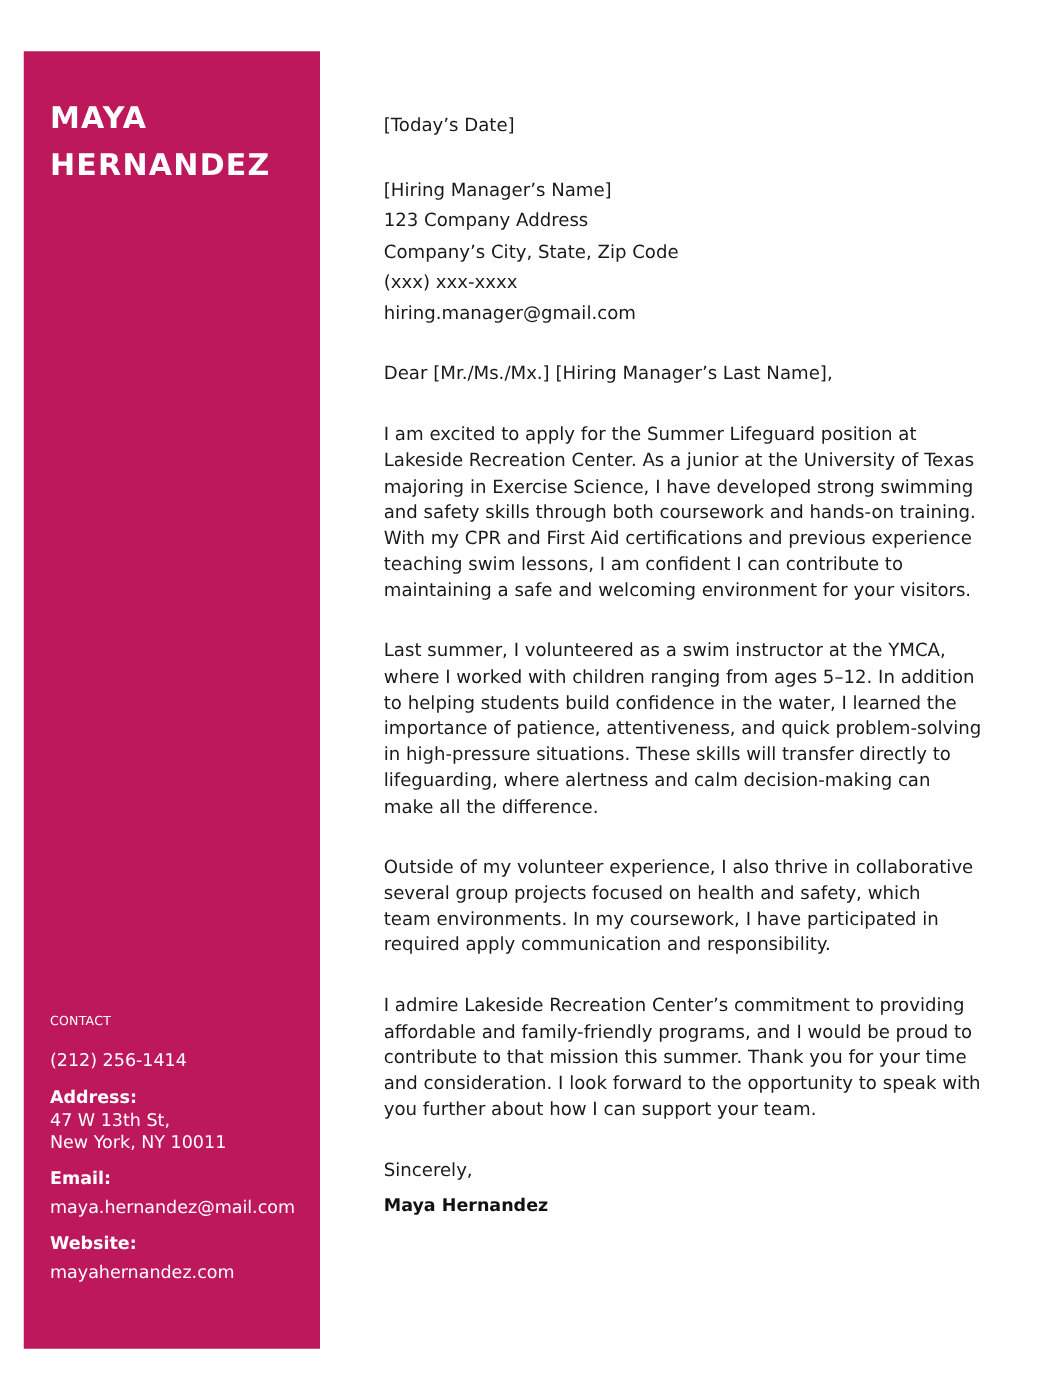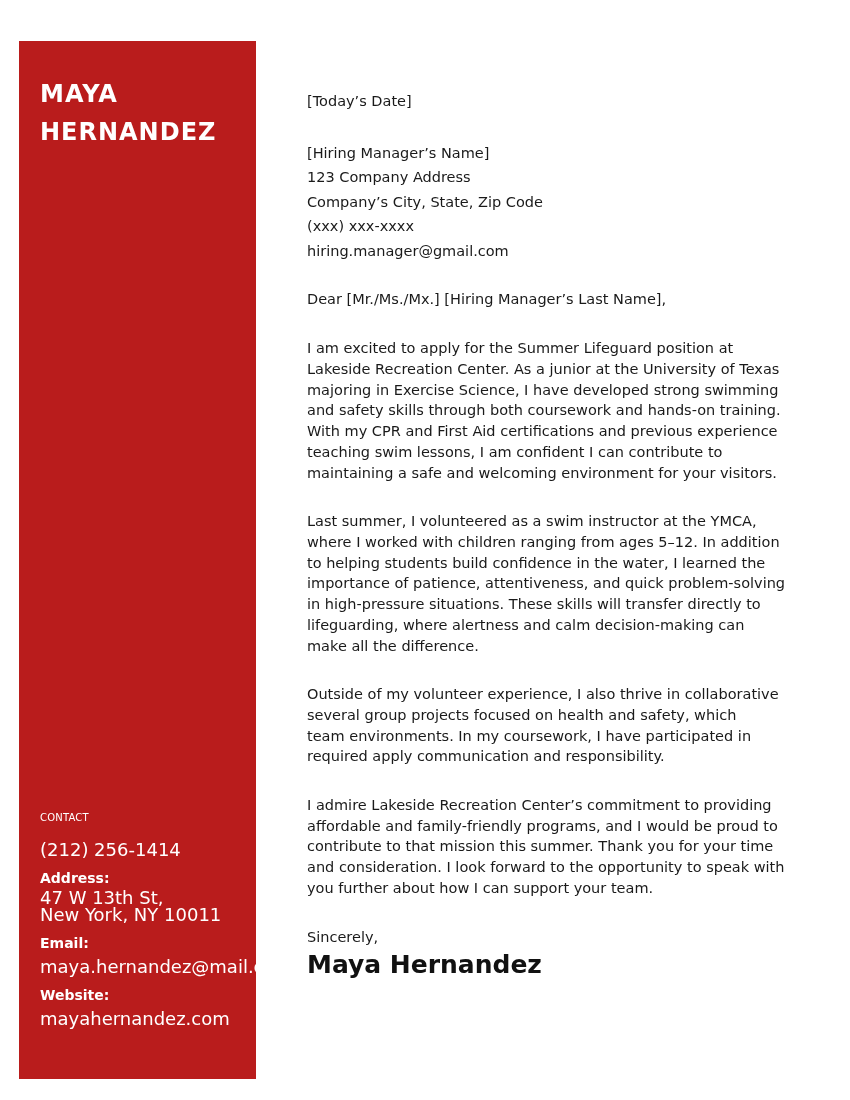--- a/index.html
+++ b/index.html
@@ -2,50 +2,50 @@
 <html><head>
 <meta charset="utf-8">
 <style>
   html, body { margin: 0; padding: 0; }
   body {
     width: 850px; height: 1100px; background: #ffffff; position: relative; overflow: hidden;
     font-family: "DejaVu Sans", sans-serif;
   }
   .sidebar {
     position: absolute; left: 19px; top: 41px; width: 237px; height: 1038px;
-    background: #b91c1c;
+    background: #be185d;
   }
   .name {
     position: absolute; left: 21px; top: 34px; color: #ffffff;
     font-family: "DejaVu Sans", sans-serif; font-weight: bold;
     font-size: 24px; line-height: 38px; letter-spacing: 1px;
   }
   .name div { white-space: nowrap; }
   .contact {
     position: absolute; left: 21px; top: 767px; color: #ffffff; width: 210px;
   }
   .contact-heading { font-size: 10px; line-height: 20px; margin-bottom: 13px; letter-spacing: 0.2px; }
   .c-label { font-weight: bold; font-size: 14px; line-height: 21px; }
-  .c-value { font-size: 18px; line-height: 17px; }
+  .c-value { font-size: 14px; line-height: 17px; }
   .c-group { margin-bottom: 10px; }
   .c-group.phone .c-value { margin-top: 1px; }
   .c-group.email .c-value, .c-group.web .c-value { margin-top: 4px; }
 
   .letter {
     position: absolute; left: 307px; top: 91px; width: 500px; color: #1a1a1a;
     font-size: 14.5px;
   }
   .line { white-space: nowrap; line-height: 20.7px; }
   .date { margin-bottom: 29px; }
   .recipient .line { line-height: 24.6px; }
   .recipient { margin-bottom: 25px; }
   .greeting { margin-bottom: 29px; }
   .para { margin-bottom: 28px; }
   .closing { line-height: 20px; margin-top: 0; }
-  .signature { font-weight: bold; font-size: 25px; line-height: 26px; margin-top: 5px; color: #111; }
+  .signature { font-weight: bold; font-size: 14px; line-height: 26px; margin-top: 5px; color: #111; }
 </style>
 </head>
 <body>
 
 <div class="sidebar">
   <div class="name">
     <div>MAYA</div>
     <div>HERNANDEZ</div>
   </div>
 

